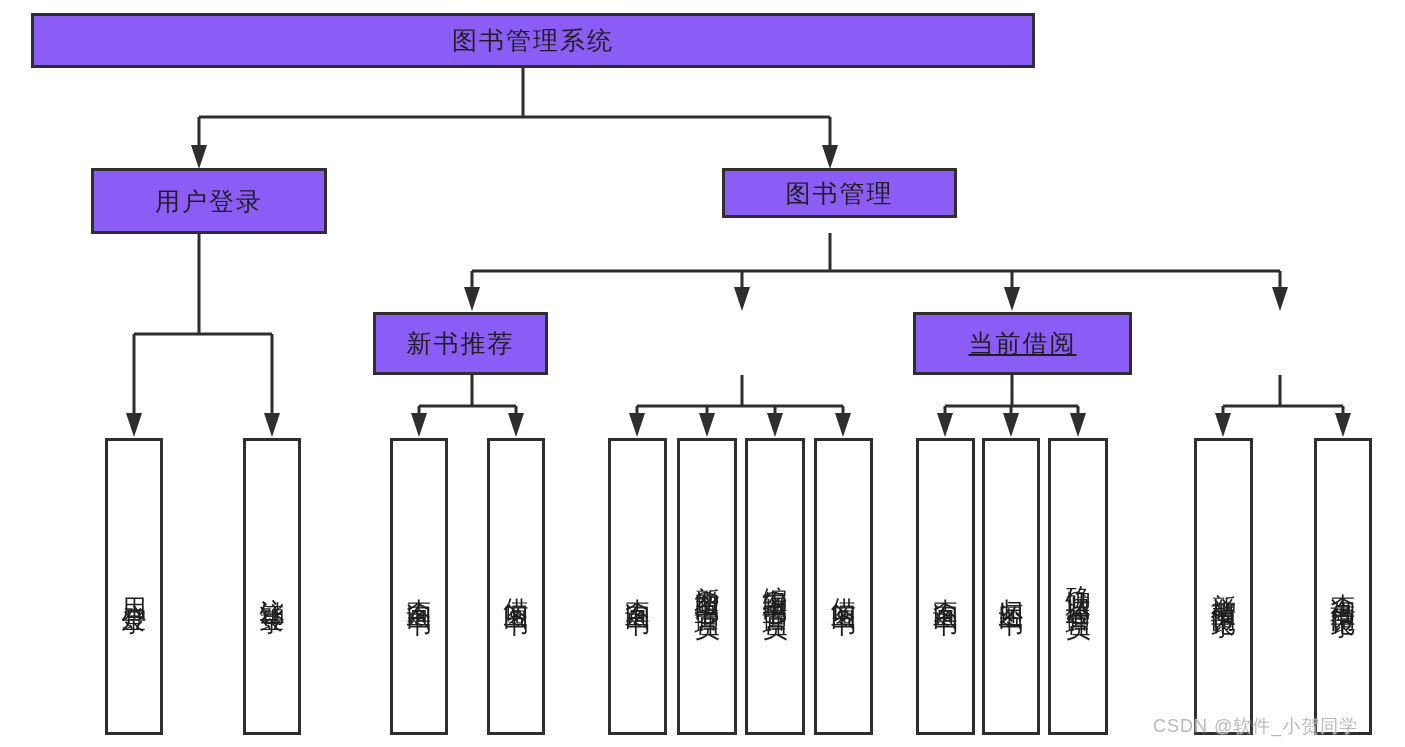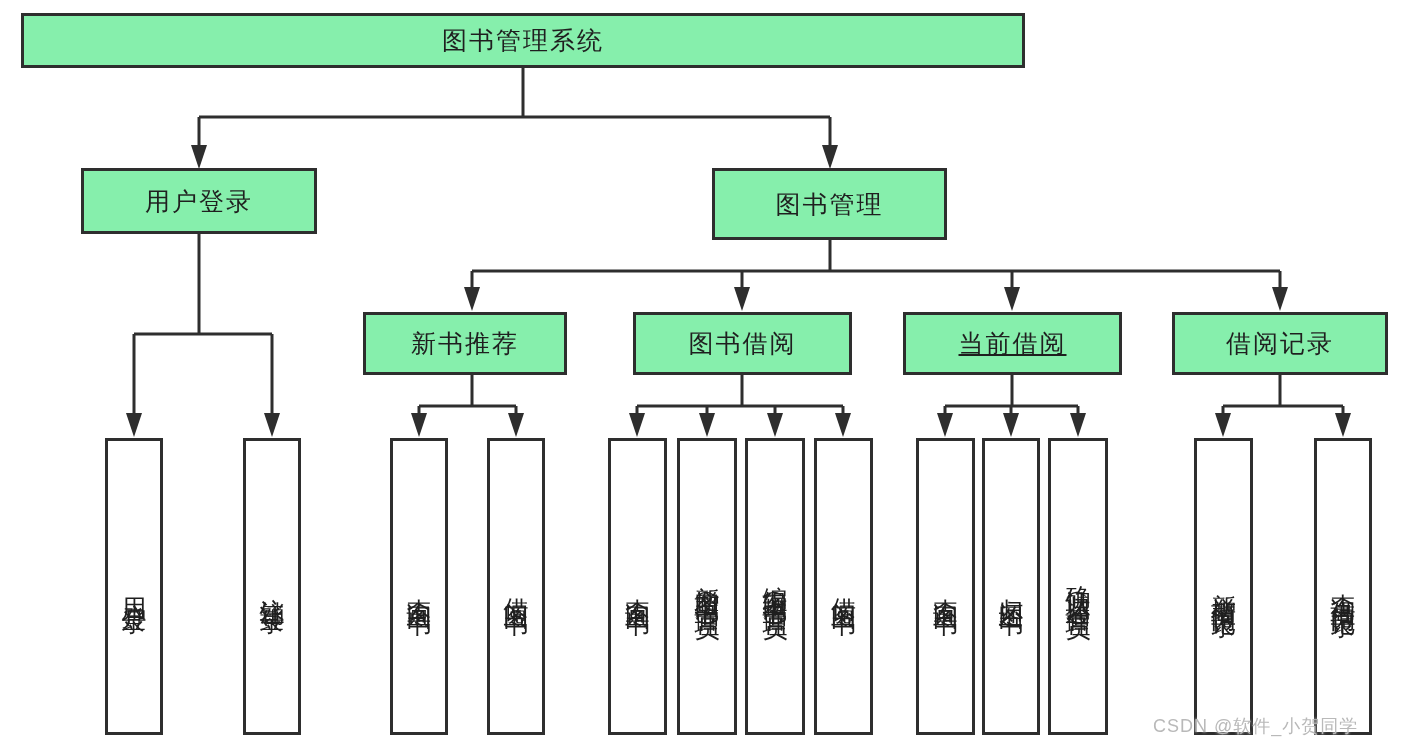--- a/index.html
+++ b/index.html
@@ -4,25 +4,25 @@
 <style>
   * { margin:0; padding:0; box-sizing:border-box; }
   html,body { background:#ffffff; }
   body { font-family:"Liberation Sans","DejaVu Sans",sans-serif; }
   .canvas {
     position:relative; width:1405px; height:747px;
     background:#ffffff; overflow:hidden;
   }
   svg.connectors { position:absolute; left:0; top:0; z-index:1; }
   .node {
-    position:absolute; background:#86efac;
+    position:absolute; background:#8b5cf6;
     border:3px solid #2e2e2e;
     display:flex; align-items:center; justify-content:center;
     font-size:25px; color:#1f1f1f; letter-spacing:2px;
-    z-index:2; white-space:nowrap;
+    z-index:2; white-space:nowrap;margin-left:10px;
   }
   .leaf {
     position:absolute; top:438px; height:297px;
     background:#ffffff; border:3px solid #2e2e2e;
     display:flex; align-items:center; justify-content:center;
     font-size:25px; color:#1f1f1f; z-index:2;
   }
   .vlabel {
     writing-mode:vertical-rl; text-orientation:mixed;
     letter-spacing:0.18em; line-height:1;
@@ -58,35 +58,29 @@
          M1215,413 h16 l-8,24 z M1335,413 h16 l-8,24 z"></path>
   </svg>
 
   <div class="node" style="left:21px; top:13px; width:1004px; height:55px;">
     <span>图书管理系统</span>
   </div>
 
   <div class="node" style="left:81px; top:168px; width:236px; height:66px;">
     <span>用户登录</span>
   </div>
-  <div class="node" style="left:712px; top:168px; width:235px; height:72px;">
+  <div class="node" style="left:712px; top:168px; width:235px; height:50px;">
     <span>图书管理</span>
   </div>
 
-  <div class="node" style="left:363px; top:312px; width:204px; height:63px;">
+  <div class="node" style="left:363px; top:312px; width:175px; height:63px;">
     <span>新书推荐</span>
-  </div>
-  <div class="node" style="left:633px; top:312px; width:219px; height:63px;">
-    <span>图书借阅</span>
   </div>
   <div class="node" style="left:903px; top:312px; width:219px; height:63px;text-decoration:underline;">
     <span>当前借阅</span>
-  </div>
-  <div class="node" style="left:1172px; top:312px; width:216px; height:63px;">
-    <span>借阅记录</span>
   </div>
 
   <div class="leaf" style="left:105px; width:58px;">
     <span class="vlabel">用户登录</span>
   </div>
   <div class="leaf" style="left:243px; width:58px;">
     <span class="vlabel">注销登录</span>
   </div>
   <div class="leaf" style="left:390px; width:58px;">
     <span class="vlabel">查询图书</span>

